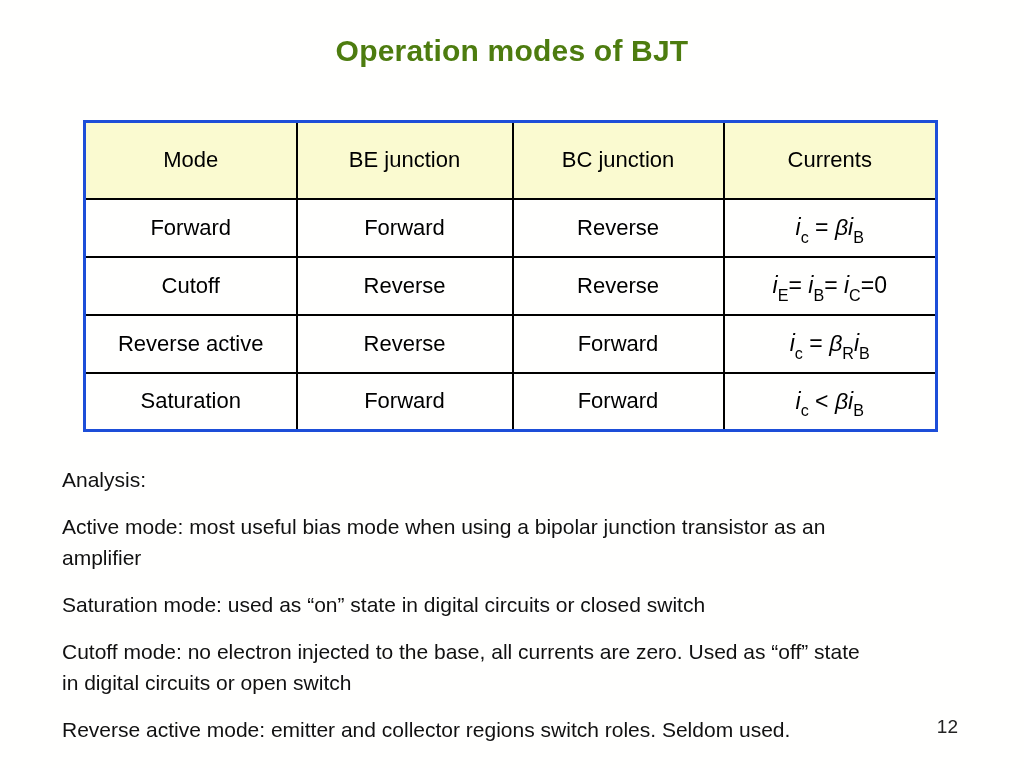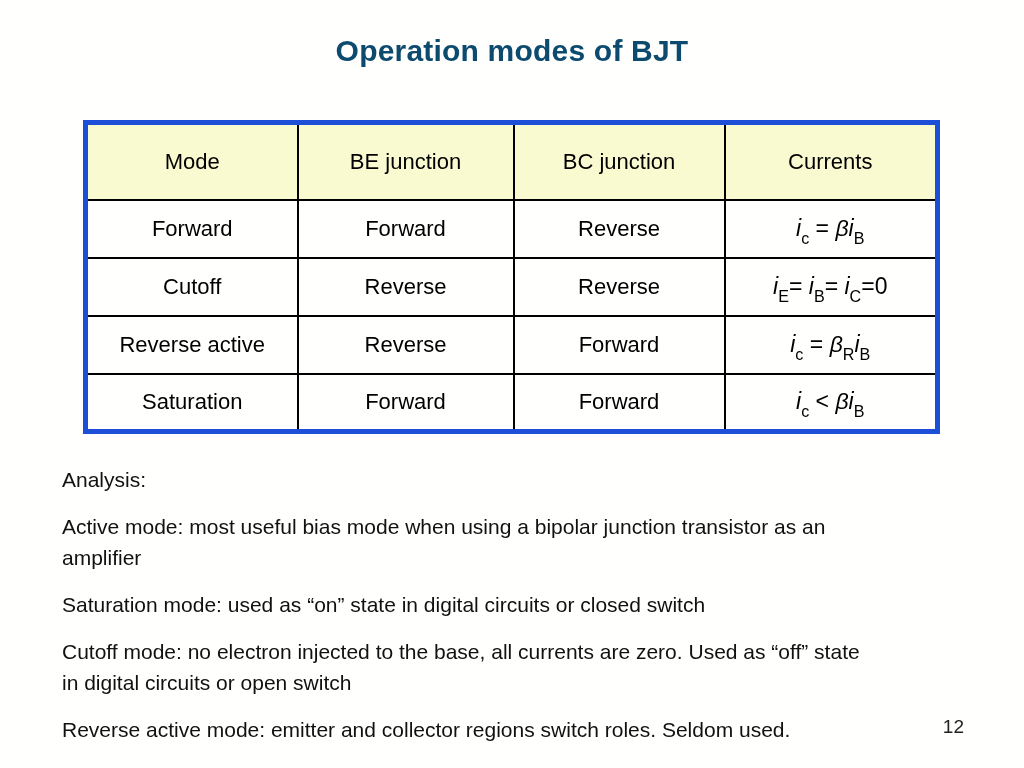--- a/index.html
+++ b/index.html
@@ -13,61 +13,61 @@
   }
   .slide { position:absolute; inset:0; background:#fffffe; }
 
   .slide-title {
     position:absolute;
     top:34px; left:0; width:1024px;
     text-align:center;
     font-size:30px;
     font-weight:600;
     letter-spacing:0.2px;
-    color:#0c4a6e;
+    color:#4d7c0f;
   }
 
   table.modes {
     position:absolute;
     left:83px; top:120px;
     width:852px;
     border-collapse:collapse;
     table-layout:fixed;
     font-size:22px;
     color:#000;
   }
   table.modes th, table.modes td {
     border:2px solid #000;
     text-align:center;
     vertical-align:middle;
     font-weight:normal;
     padding:0 4px;
   }
-  table.modes { border:5px solid #1d4ed8;padding-left:11px; }
+  table.modes { border:3px solid #1d4ed8;padding-left:11px; }
   table.modes thead th { height:77px; }
   table.modes tbody td { height:58px; background:#fffffe; }
   col.c1 { width:212px; } col.c2 { width:216px; } col.c3 { width:211px; } col.c4 { width:213px; }
 
   .formula { font-size:23px; white-space:nowrap; }
   .formula .it { font-style:italic; }
   .formula sub { font-size:0.70em; position:relative; top:2px; line-height:0; }
 
   .analysis {
     position:absolute;
     left:62px; top:464px;
     width:905px;
     font-size:21px;
     line-height:31px;
     color:#111;
   }
   .analysis p { margin:0 0 16px 0; white-space:pre-line; }
 
   .page-number {
     position:absolute;
-    right:60px; top:716px;
+    right:66px; top:716px;
     font-size:19px;
     color:#222;
   }
 </style>
 </head>
 <body>
 
 <div class="slide">
 
   <div class="slide-title">Operation modes of BJT</div>

